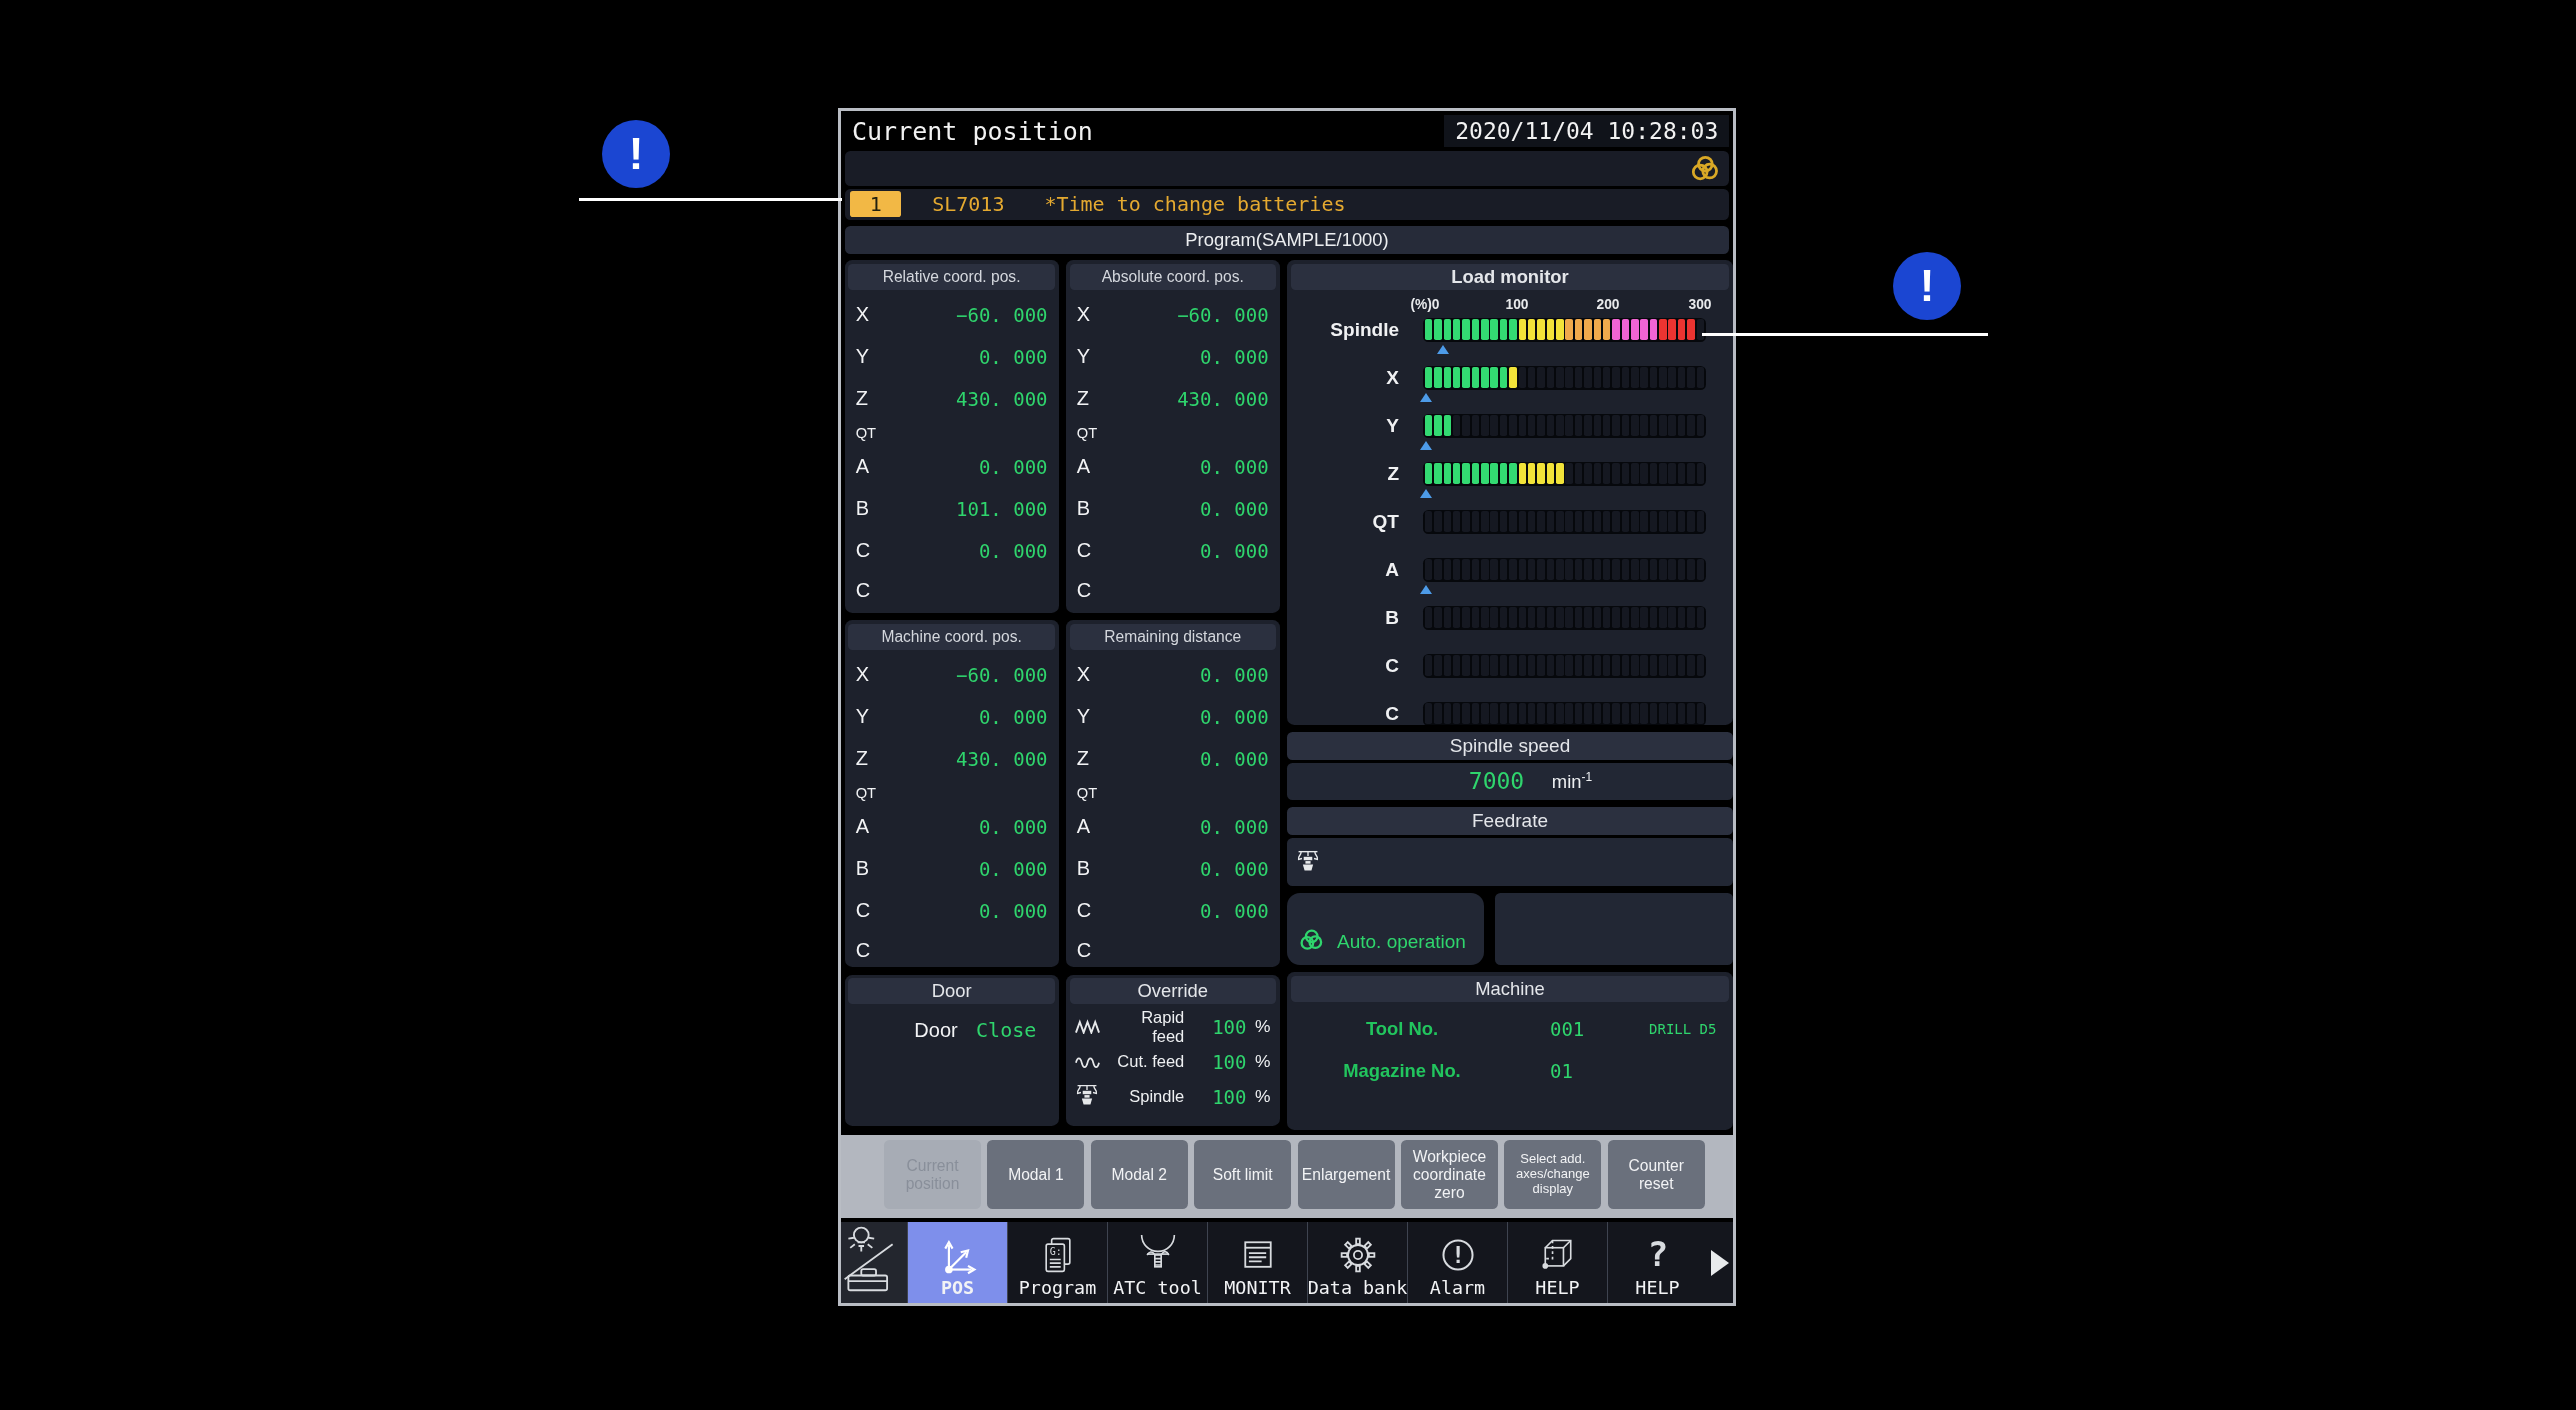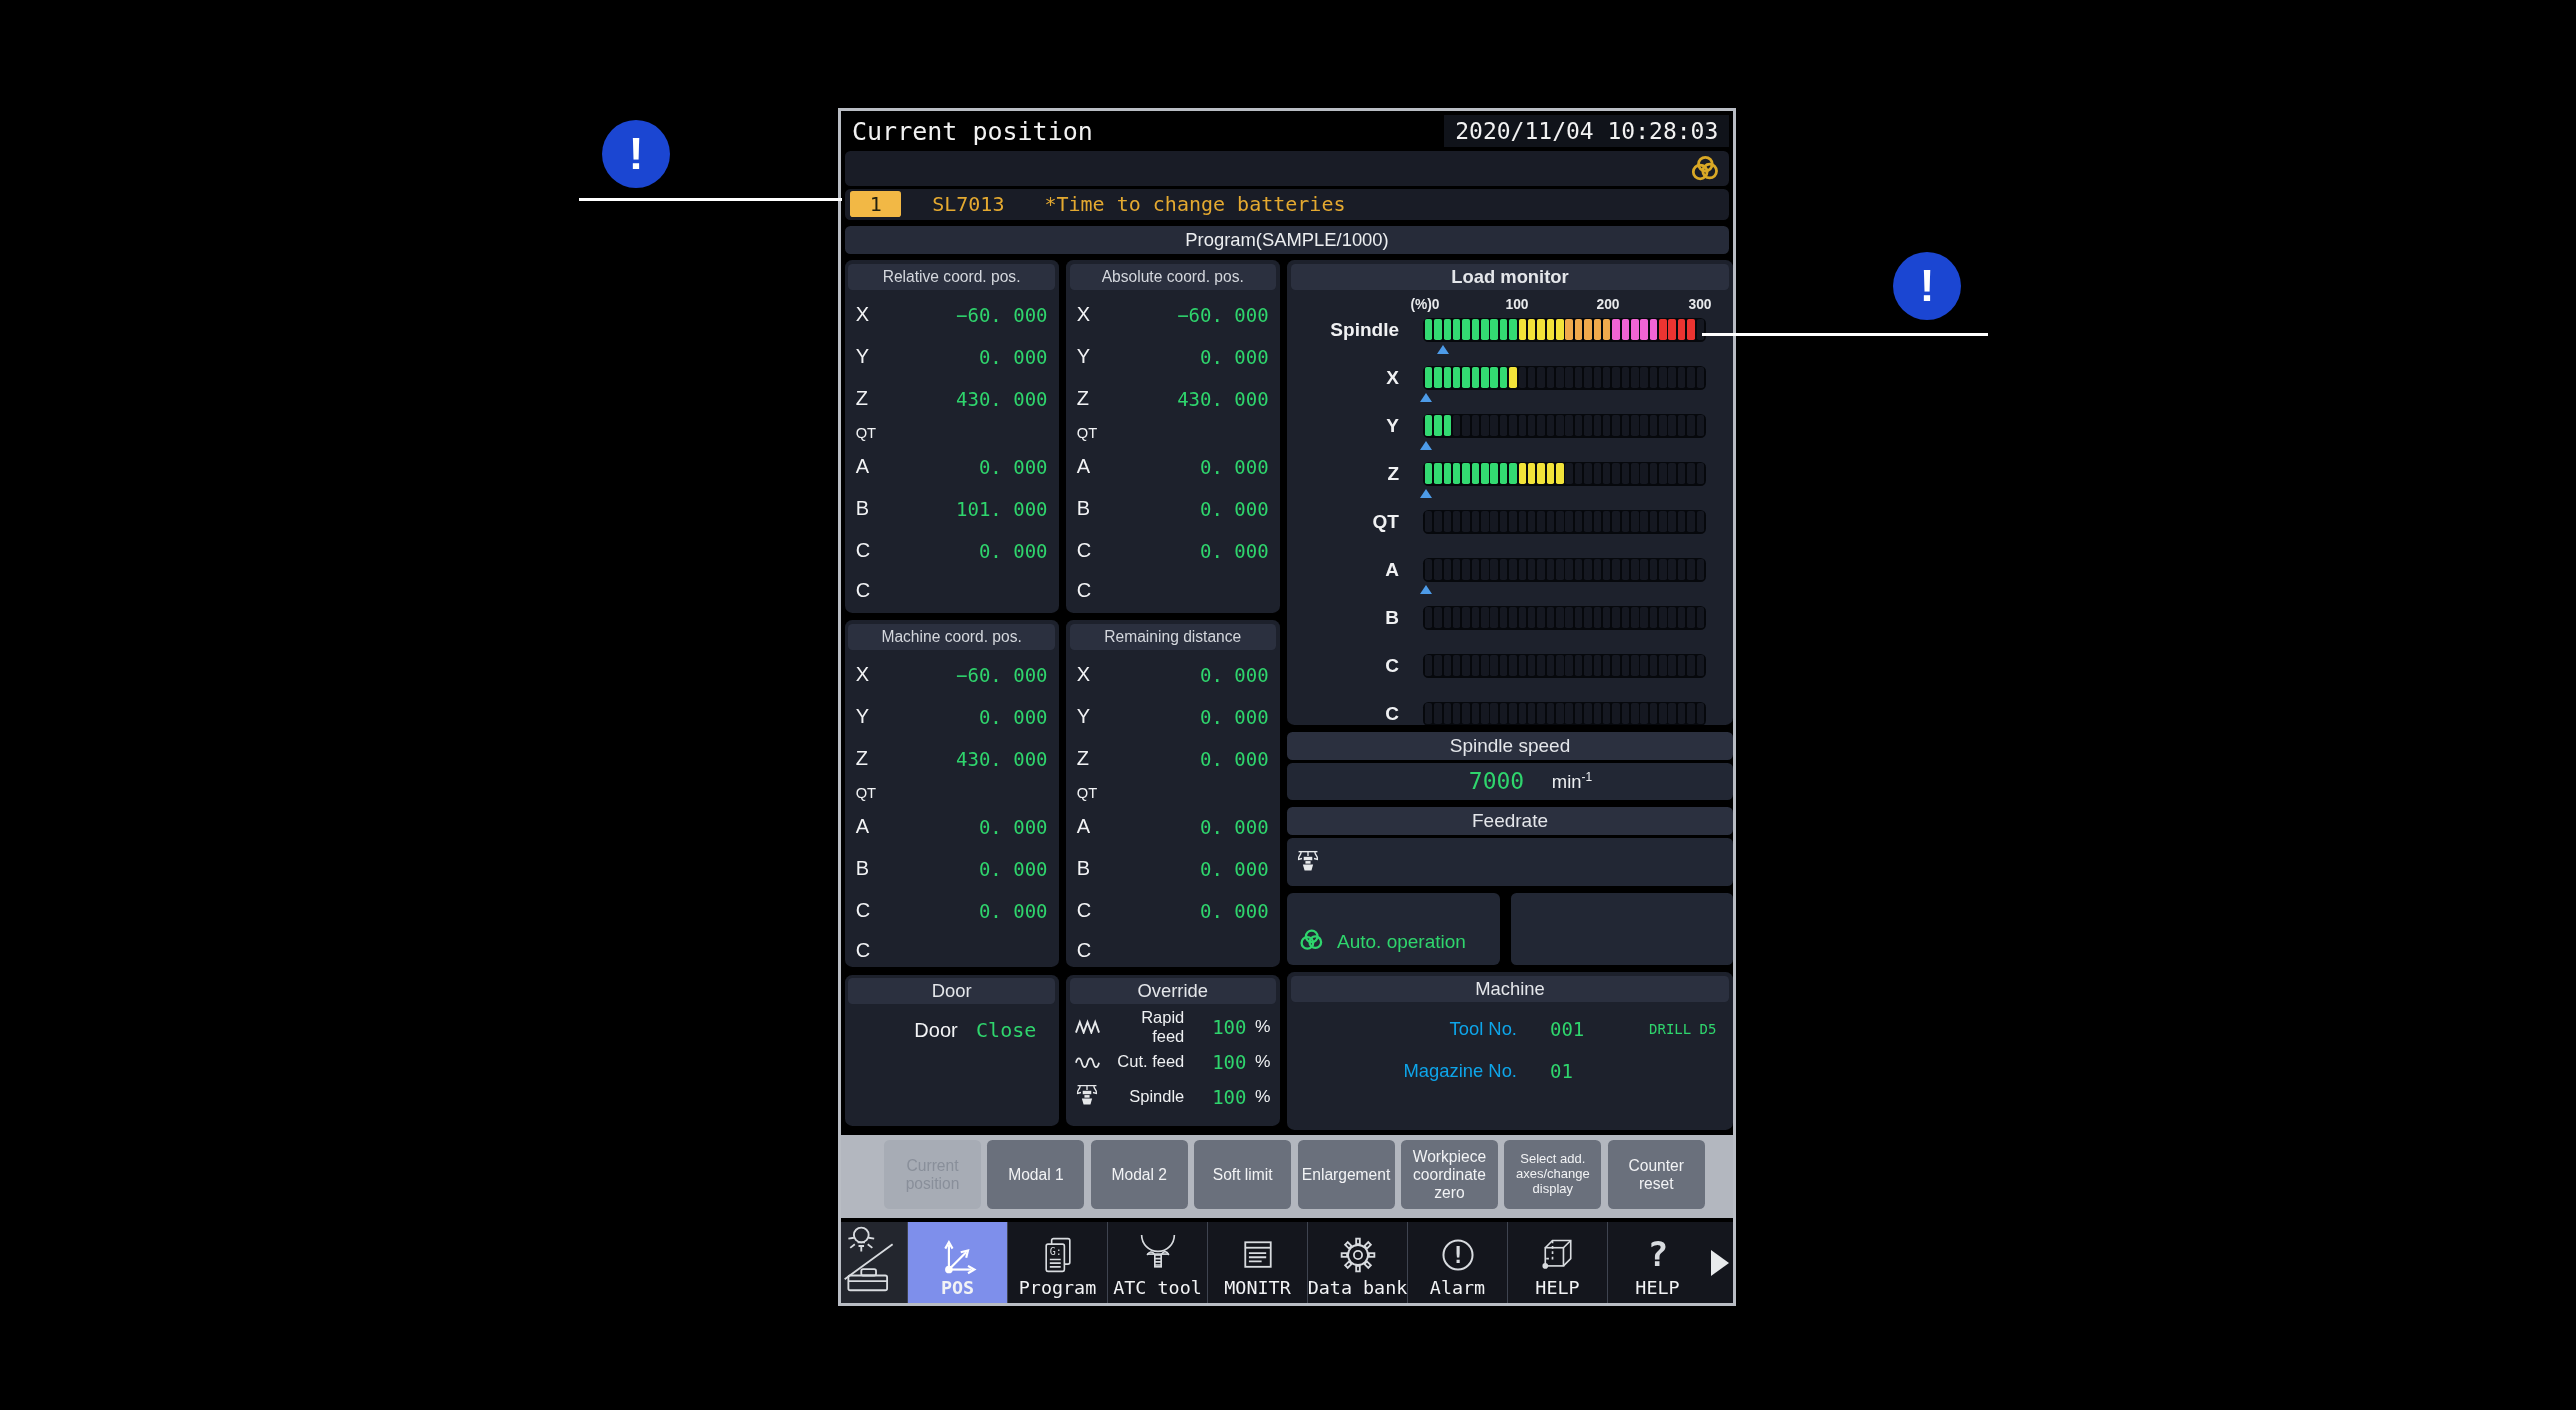--- a/index.html
+++ b/index.html
@@ -64,39 +64,39 @@
   .strip-header { height:27.6px; margin:0; background:#2b303f; border-radius:5.5px; color:#e4e6ea;
                   font-size:19px; display:flex; align-items:center; justify-content:center; }
   .ss-value-row { margin-top:2.8px; height:37px; background:#222734; border-radius:5.5px;
                   display:flex; align-items:center; justify-content:center; }
   .ss-value { color:#2fd56d; font-family:"DejaVu Sans Mono", monospace; font-size:23px;margin-left:41px; }
   .ss-unit  { color:#eef0f2; font-size:18.4px; margin-left:27.6px; }
   .ss-unit sup { font-size:12px; }
   .fr-body { margin-top:2.8px; height:48px; background:#222734; border-radius:5.5px; position:relative; }
   .fr-icon { position:absolute; left:9.2px; top:11px; color:#e8eaec; }
   .boxes { display:flex; gap:11px; height:72px; }
-  .box-left { width:213px; background:#222734; border-radius:6px; position:relative; }
+  .box-left { width:197px; background:#222734; border-radius:13px; position:relative; }
   .box-right { flex:1; background:#222734; border-radius:5.5px; }
   .auto-op { position:absolute; left:11px; bottom:7.3px; display:flex; align-items:center; gap:13px;
              color:#2fd56d; font-size:19px; }
 
   
   .door-panel, .override-panel { width:214px; height:151px; }
   .door-line { margin-top:9.2px; height:33px; display:flex; align-items:center; }
   .door-lbl { width:113px; text-align:right; color:#f2f3f5; font-size:20px; }
   .door-val { margin-left:18.4px; color:#2fd56d; font-size:20px; font-family:"DejaVu Sans Mono", monospace; }
   .or-row { height:35px; display:flex; align-items:center; padding:0 9.2px; }
   .or-row:first-of-type { margin-top:4.6px; }
   .or-icon { width:31px; color:#e6e8ea; display:flex; align-items:center; }
   .or-label { flex:1; text-align:right; padding-right:9.2px; color:#eef0f2; font-size:16.5px; }
   .or-val { width:53px; text-align:right; color:#2fd56d; font-size:19px; font-family:"DejaVu Sans Mono", monospace; }
   .or-unit { width:24px; text-align:right; color:#eef0f2; font-size:17.4px; }
   .mag-panel { width:446px; height:158px; }
   .mag-row { margin-top:13px; height:29px; display:flex; align-items:center; position:relative; }
-  .mag-label { width:230px; text-align:right; color:#0ea5e9; font-size:18.4px; }
+  .mag-label { width:230px; text-align:center; color:#22c55e; font-size:18.4px;font-weight:bold; }
   .mag-val { margin-left:33px; color:#2fd56d; font-size:19px; font-family:"DejaVu Sans Mono", monospace; }
   .mag-extra { position:absolute; right:16.5px; color:#2fd56d; font-size:14px; font-family:"DejaVu Sans Mono", monospace; }
 
   
   .softkeys { margin-top:4.6px; height:83px; background:#b3b7bf; display:flex; align-items:flex-start;
               padding:5.5px 0 0 43px; gap:6.4px; }
   .softkey { width:97px; height:69px; background:#6a707c; border-radius:5.5px; color:#f2f3f5;
              font-size:15.6px; line-height:1.15; display:flex; align-items:center; justify-content:center;
              text-align:center; padding:1.8px; }
   .softkey.disabled { background:#a7acb5; color:#898f9a; }

